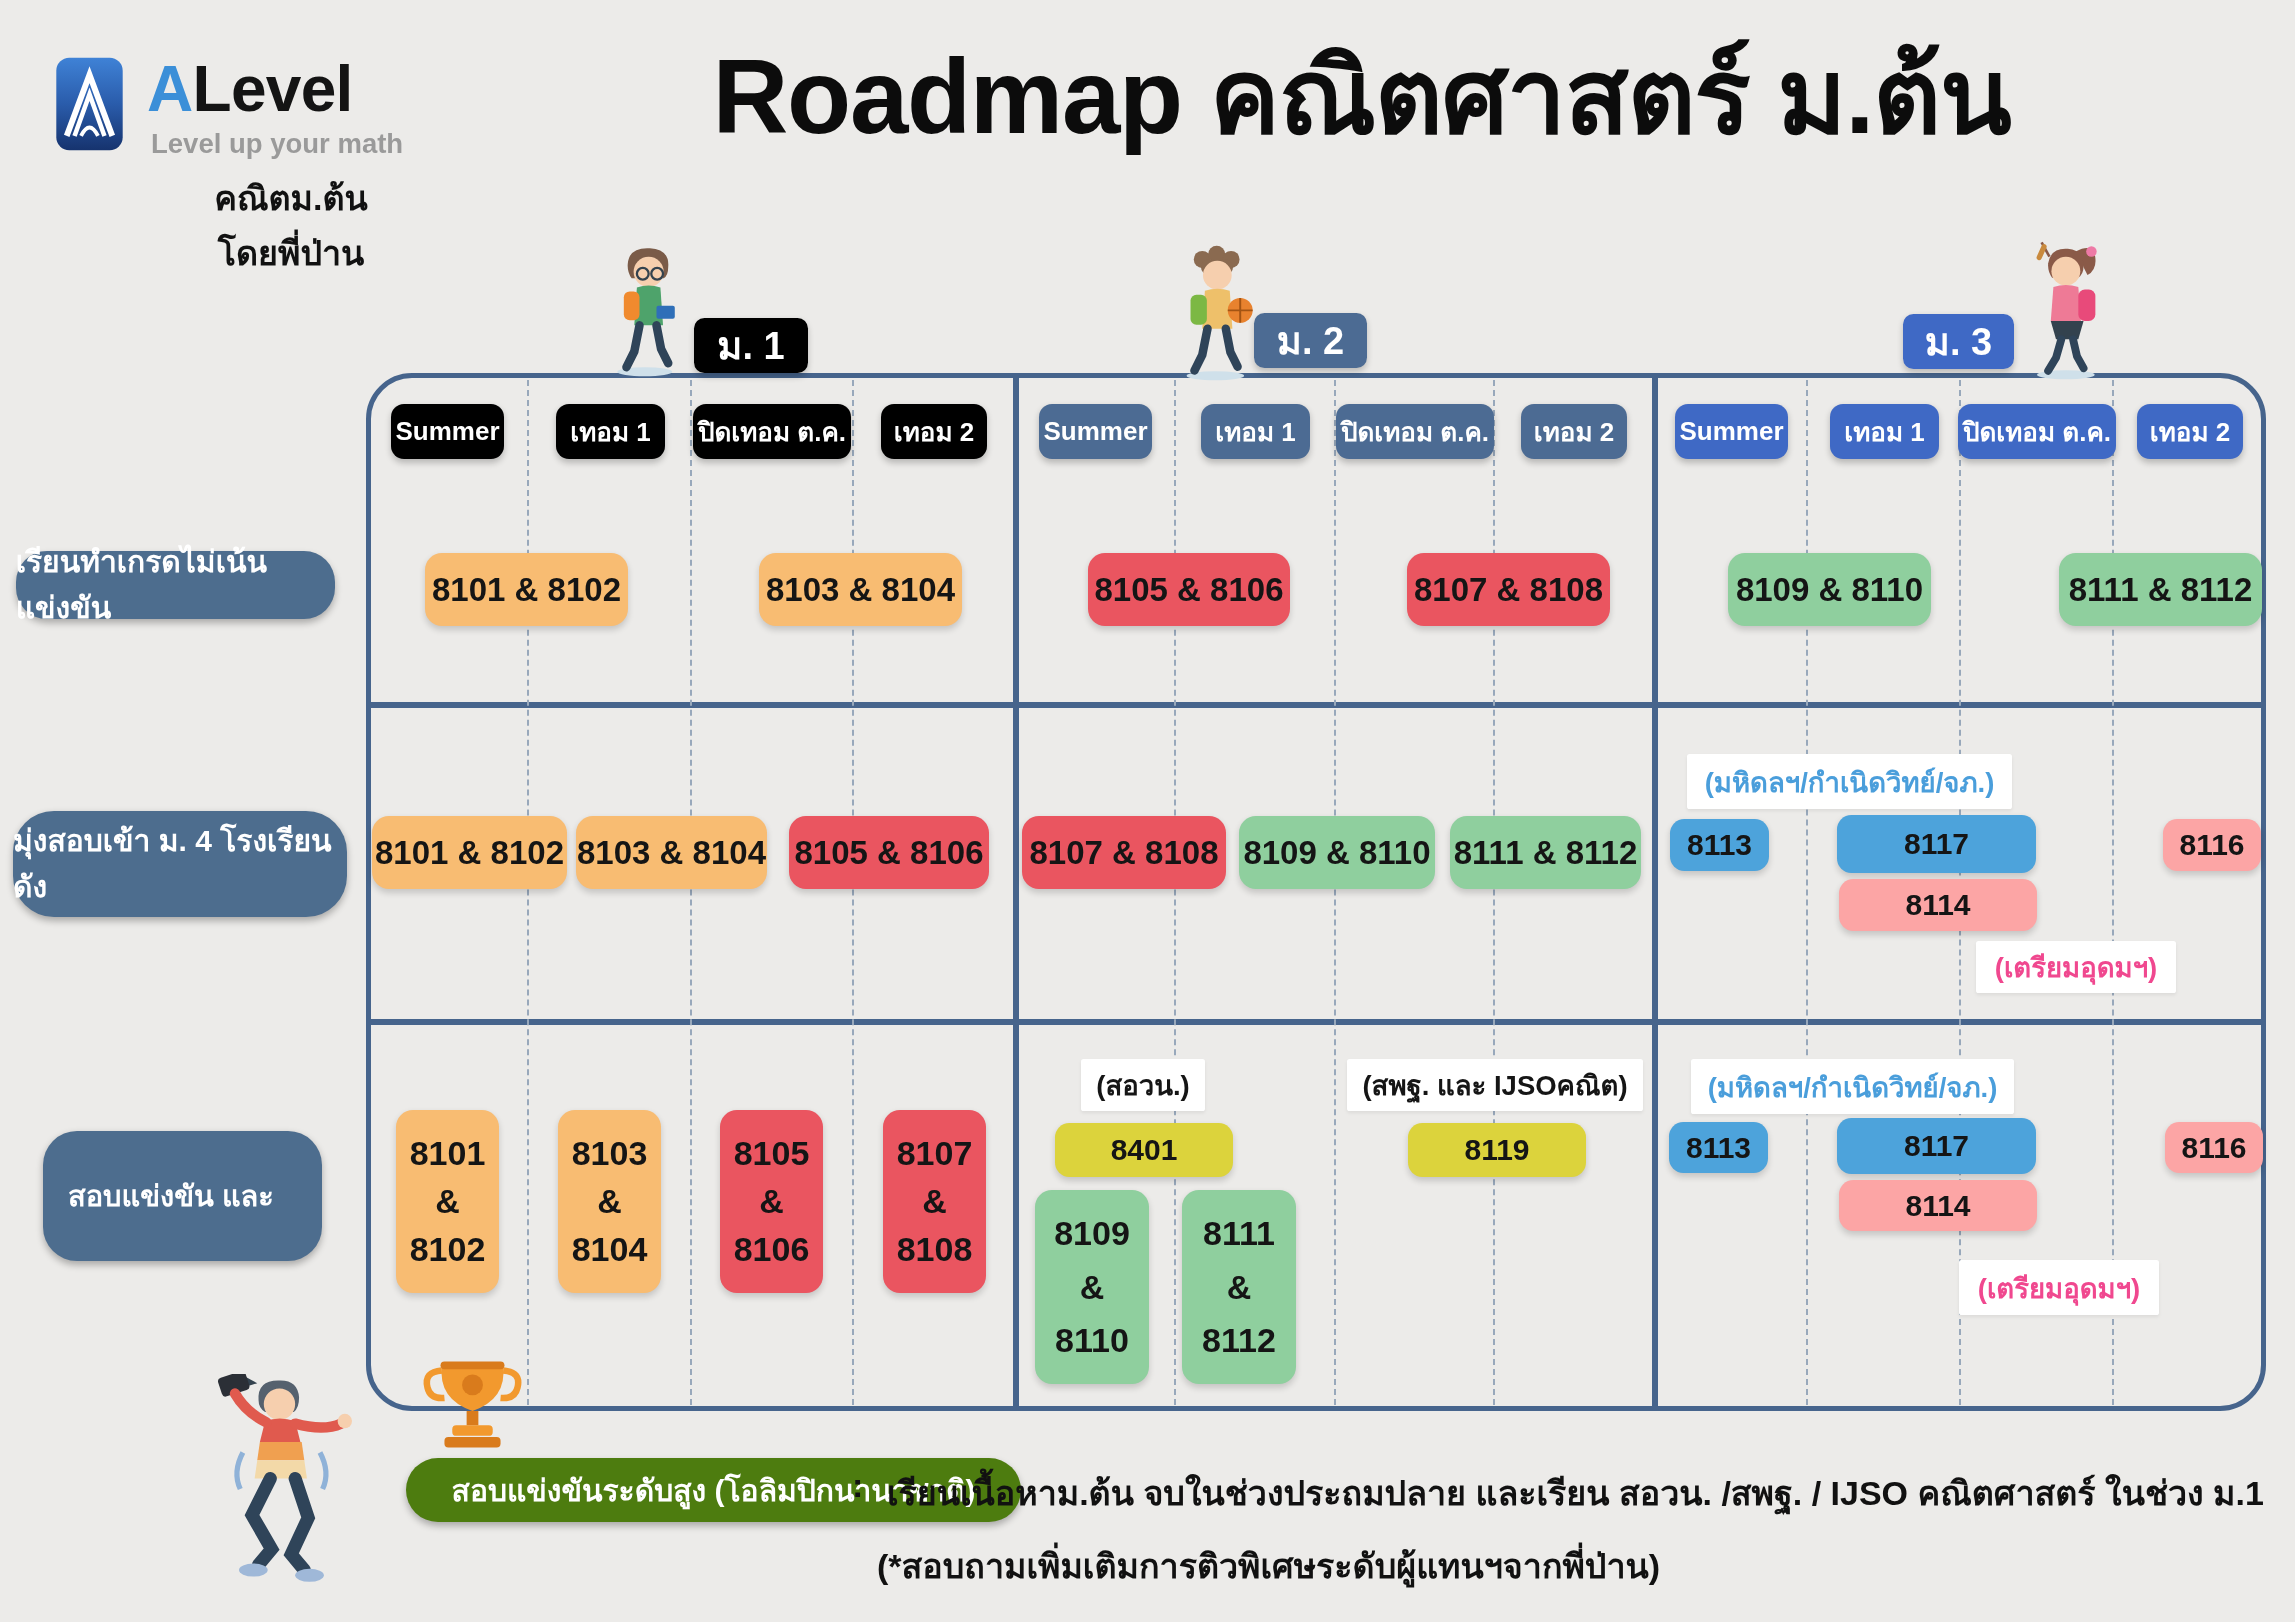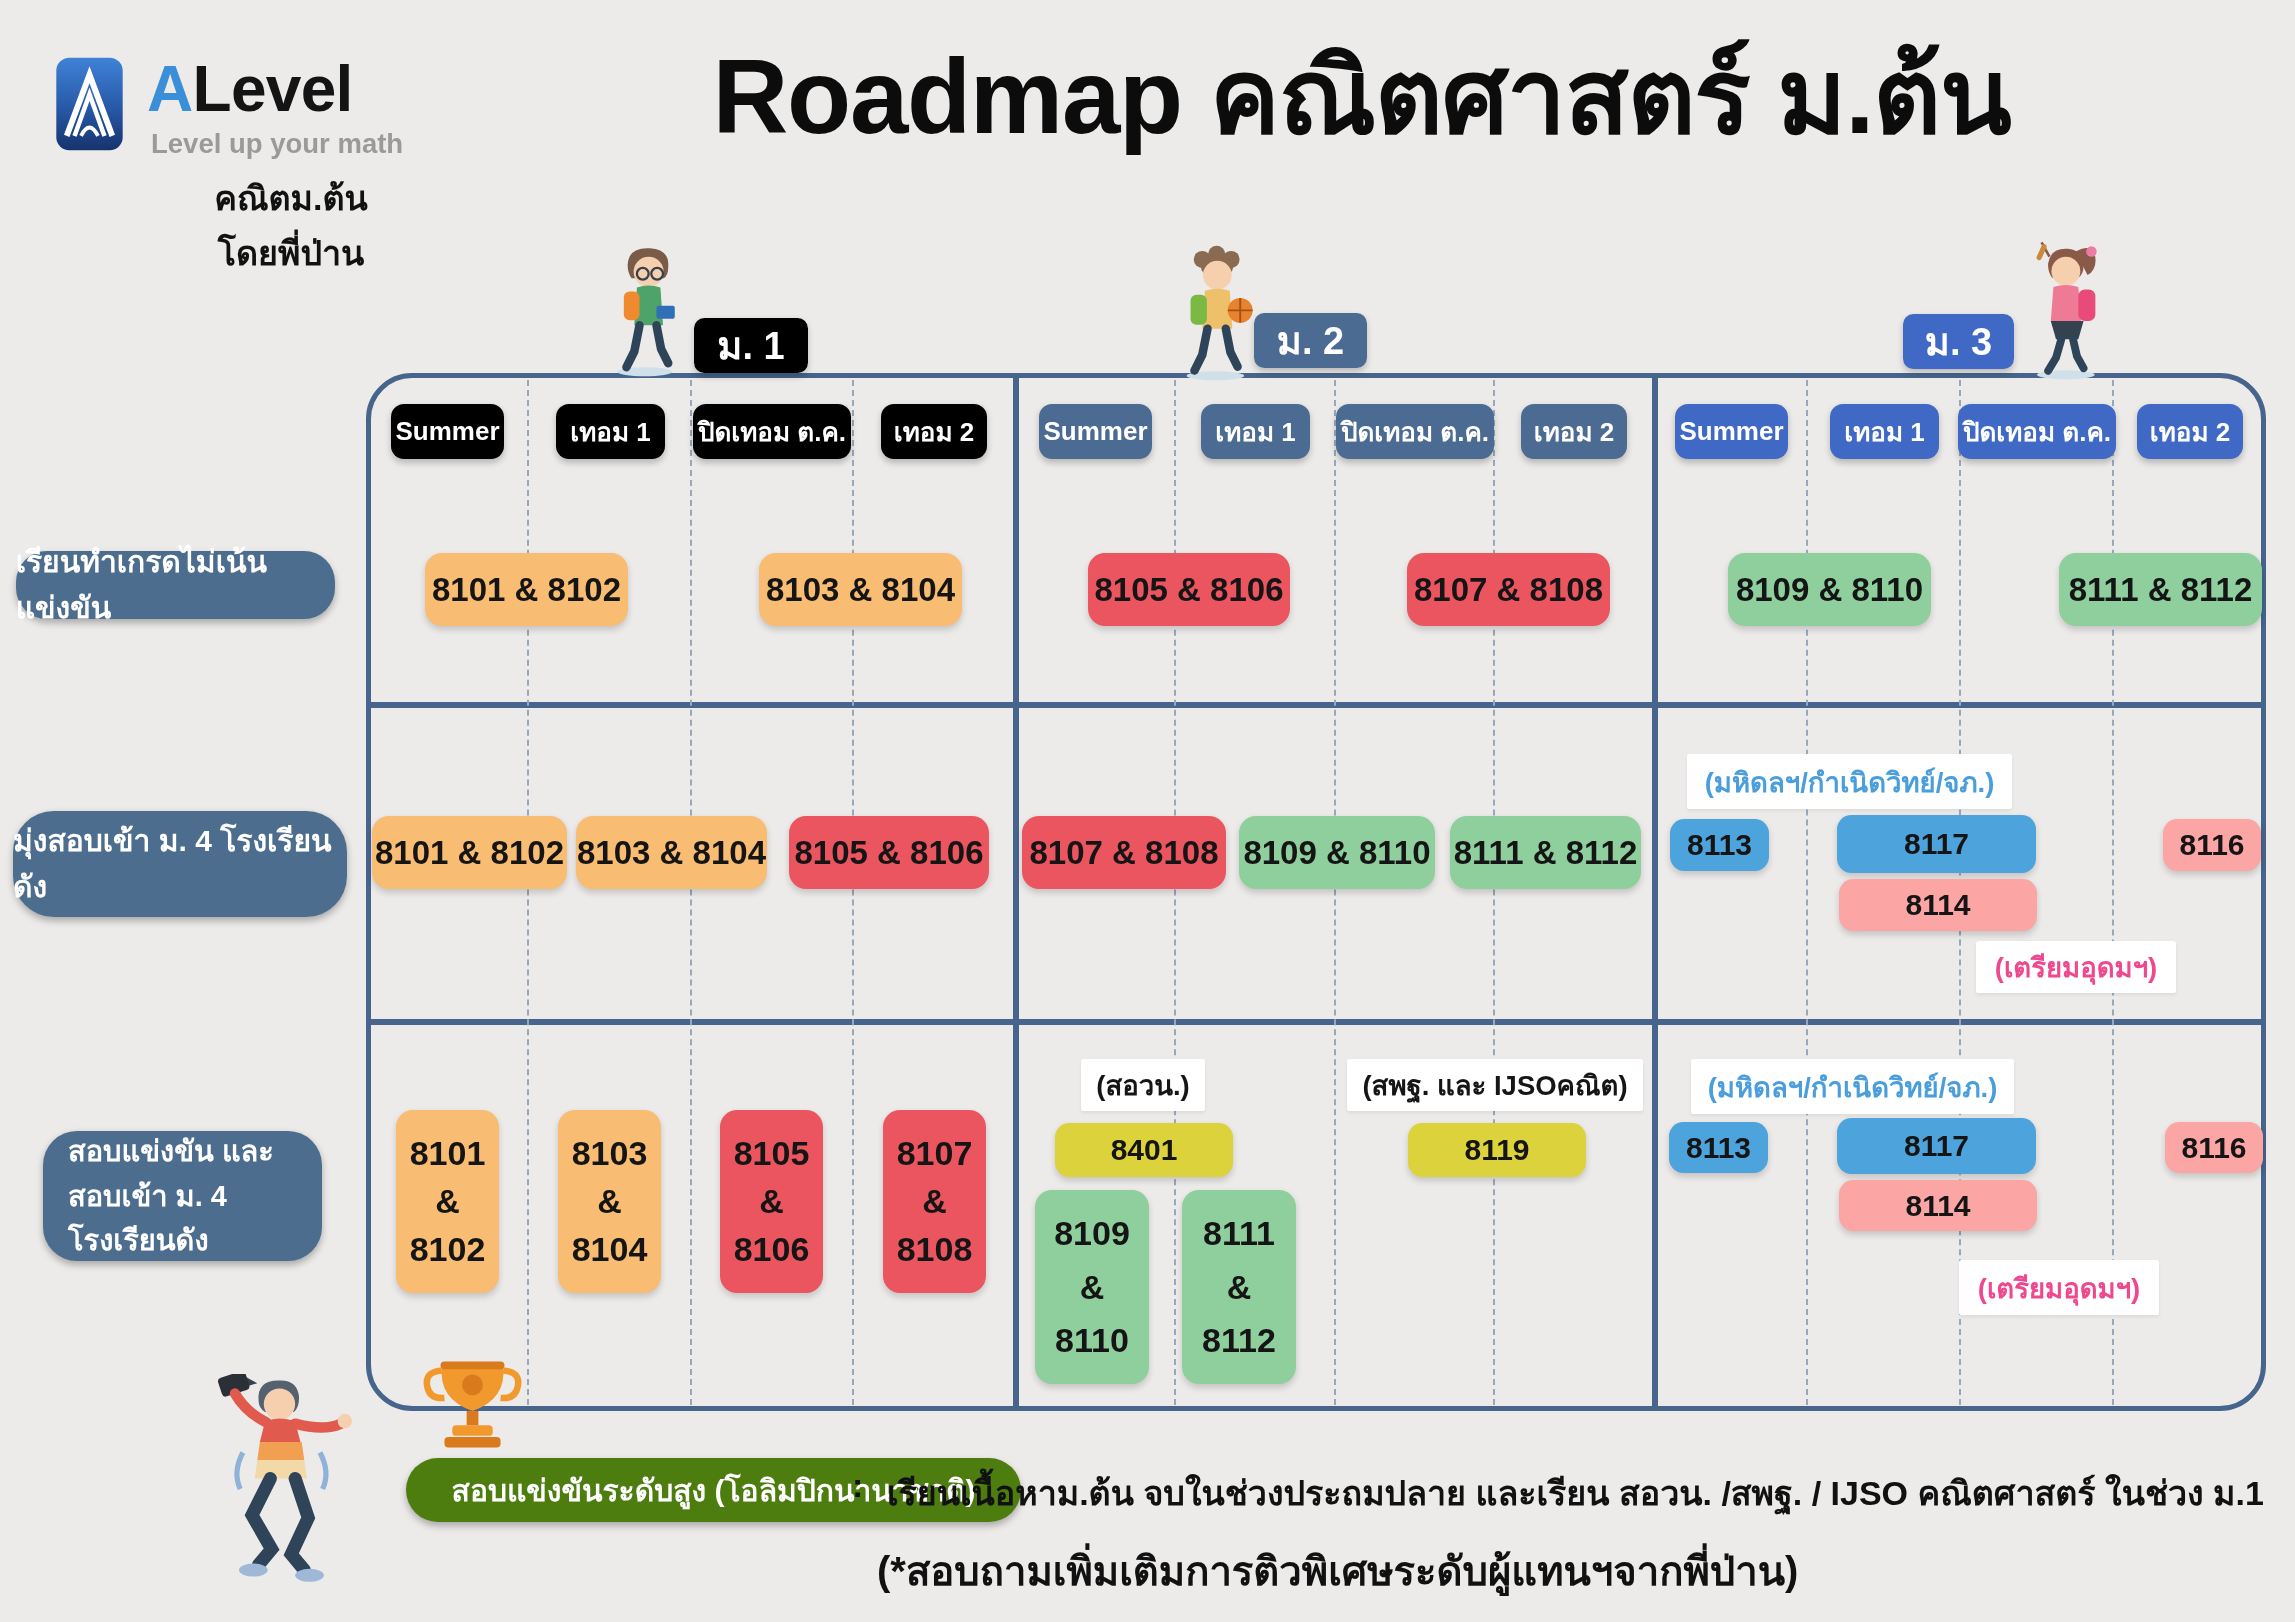--- a/index.html
+++ b/index.html
@@ -49,21 +49,21 @@
   .sub2{position:absolute;left:183px;top:226px;width:216px;text-align:center;font-size:34px;font-weight:700;color:#111;}
 
   .svgabs{position:absolute;}
 
   
   .f-badge{position:absolute;left:406px;top:1458px;width:615px;height:64px;background:#4d7c0f;color:#fff;
            display:flex;align-items:center;justify-content:center;font-weight:700;font-size:30px;
            border-radius:39px;box-shadow:0 3.9px 7.9px rgba(0,0,0,.28);}
   .f-line1{position:absolute;left:852px;top:1466px;display:flex;gap:23.6px;align-items:flex-start;
            font-size:34px;font-weight:700;color:#111;}
-  .f-line2{position:absolute;left:877px;top:1539px;font-size:40px;font-weight:700;color:#111;}
+  .f-line2{position:absolute;left:877px;top:1539px;font-size:34px;font-weight:700;color:#111;}
 </style>
 </head>
 <body>
 
 <div class="canvas">
 
   <svg class="svgabs" style="left:55px;top:56px" width="69" height="96" viewBox="0 0 106 146">
     <defs>
         <linearGradient id="lg" x1="0" y1="0" x2="0" y2="1">
       <stop offset="0" stop-color="#3f82d6"></stop>
@@ -158,21 +158,20 @@
   <div class="chip g3" style="left:2137px;width:106px">เทอม 2</div>
 
   <div class="rowlabel" style="left:15.7px;top:551px;width:319px;height:68px;border-radius:31px">
     <span>เรียนทำเกรดไม่เน้นแข่งขัน</span>
   </div>
   <div class="rowlabel" style="left:13px;top:811px;width:334px;height:106px;border-radius:41px">
     <span>มุ่งสอบเข้า ม. 4 โรงเรียนดัง</span>
   </div>
   <div class="rowlabel" style="left:43px;top:1131px;width:279px;height:130px;border-radius:34px;align-items:flex-start;padding-left:25px;box-sizing:border-box;font-size:29px">
     <span>สอบแข่งขัน และ</span>
-    <span>สอบเข้า ม. 4 โรงเรียนดัง</span>
   </div>
 
   <div class="pill c-orange" style="left:425px;top:553px;width:203px;height:73px">8101 &amp; 8102</div>
   <div class="pill c-orange" style="left:759px;top:553px;width:203px;height:73px">8103 &amp; 8104</div>
   <div class="pill c-red" style="left:1088px;top:553px;width:202px;height:73px">8105 &amp; 8106</div>
   <div class="pill c-red" style="left:1407px;top:553px;width:203px;height:73px">8107 &amp; 8108</div>
   <div class="pill c-green" style="left:1728px;top:553px;width:203px;height:73px">8109 &amp; 8110</div>
   <div class="pill c-green" style="left:2059px;top:553px;width:203px;height:73px">8111 &amp; 8112</div>
 
   <div class="pill c-orange" style="left:372px;top:816px;width:195px;height:73px">8101 &amp; 8102</div>

